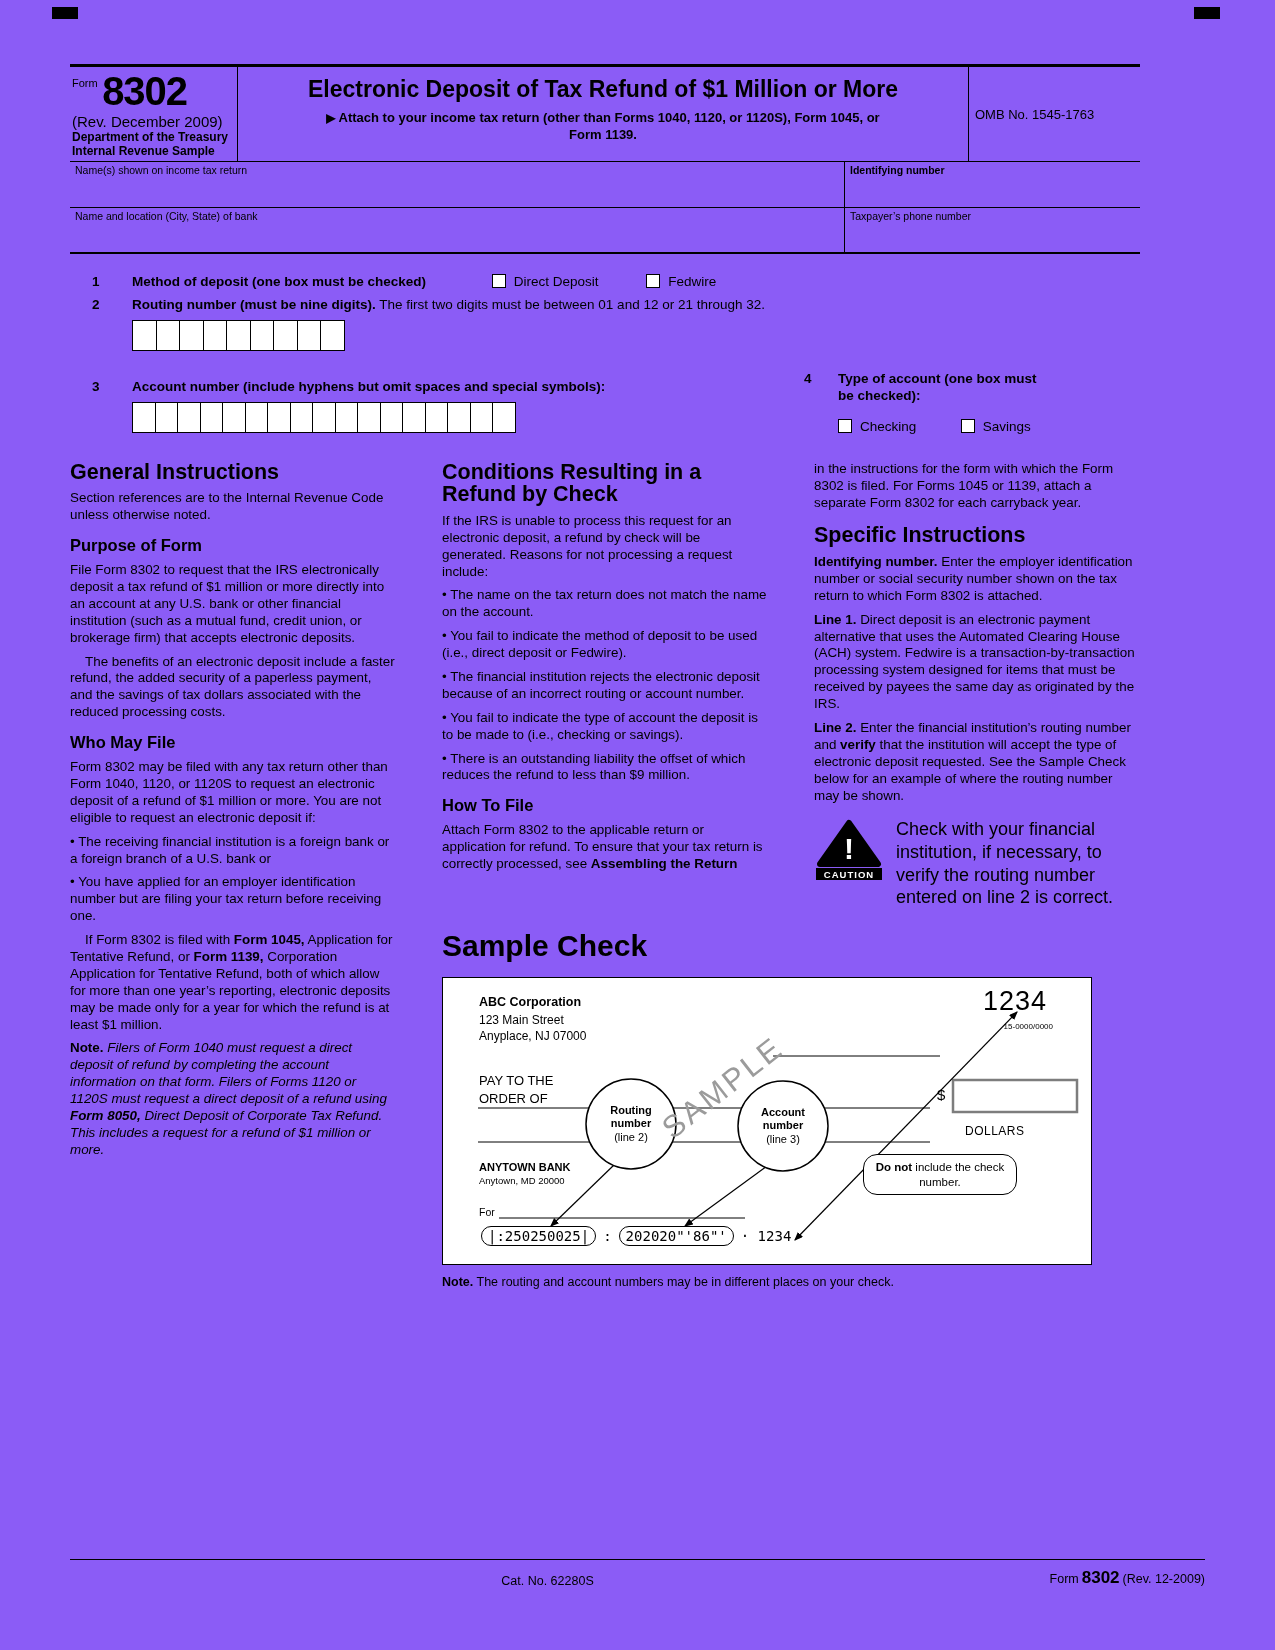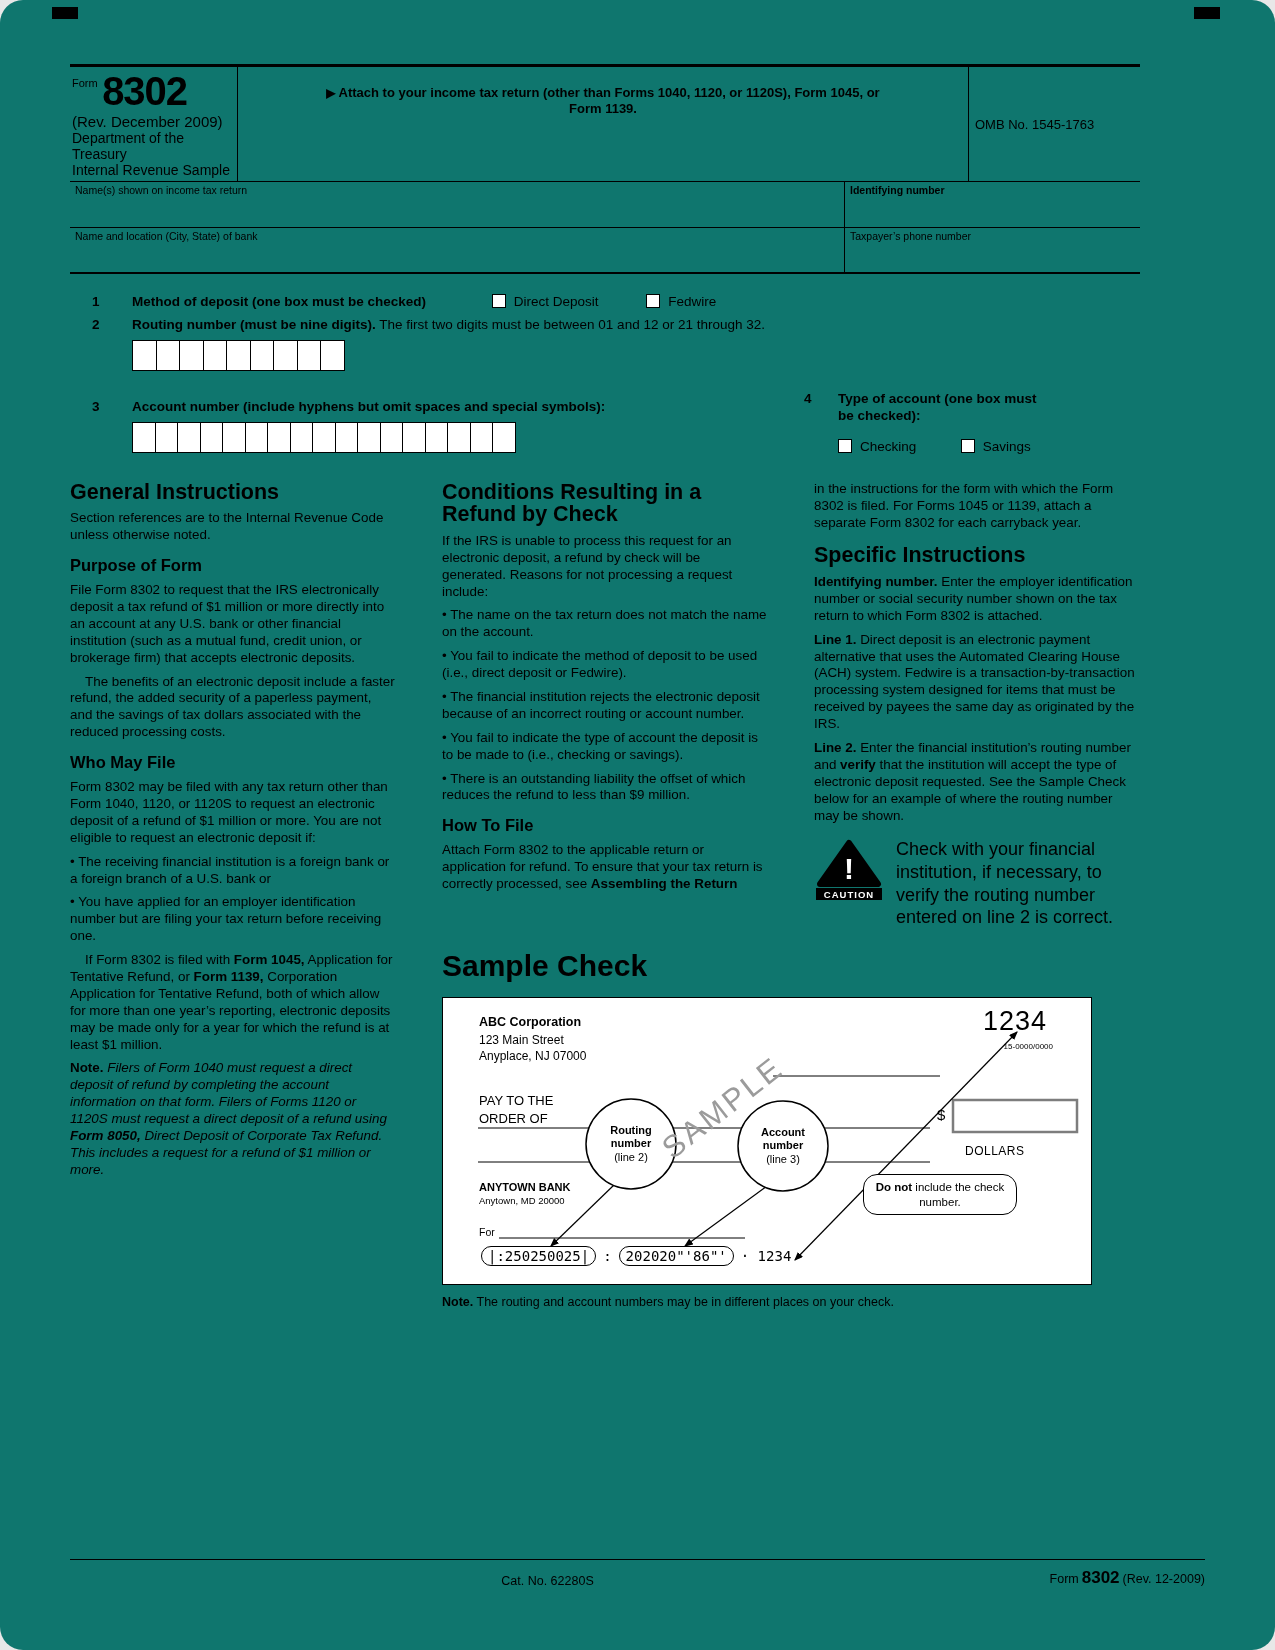--- a/index.html
+++ b/index.html
@@ -1,30 +1,30 @@
 <!DOCTYPE html>
 <html><head>
 <meta charset="utf-8">
 <style>
   * { margin:0; padding:0; box-sizing:border-box; }
   html,body { background:#e8e8e8; }
   body { font-family:"Liberation Sans", sans-serif; color:#000; }
-  .page { position:relative; width:1275px; height:1650px; background:#0f766e; margin:0 auto; overflow:hidden; padding:0 70px;border-radius:23px; }
+  .page { position:relative; width:1275px; height:1650px; background:#8b5cf6; margin:0 auto; overflow:hidden; padding:0 70px; }
   .corner { position:absolute; width:26px; height:12px; background:#000; top:7px; }
   .corner.tl { left:52px; }
   .corner.tr { right:55px; }
   .content { width:1070px; }
 
   
   .form-header { display:flex; margin-top:64px; border-top:3px solid #000; border-bottom:1px solid #000; }
   .fh-left { width:168px; border-right:1px solid #000; padding:4px 3px 3px 2px; }
   .form-word { font-size:11px; display:inline-block; vertical-align:18px; }
   .form-number-big { font-size:40px; font-weight:bold; display:inline-block; letter-spacing:-1px; line-height:1; }
   .rev { font-size:15px; margin-top:2px; }
-  .dept { font-size:14px; }
+  .dept { font-size:12px;font-weight:bold; }
   .fh-center { flex:1; text-align:center; padding:10px 12px 6px; }
   .form-title { font-size:23px; font-weight:bold; line-height:1.1; }
   .attach { font-size:13px; font-weight:bold; margin:8px auto 0; max-width:560px; line-height:1.25; }
   .attach .arrow { font-size:12px; margin-right:3px; }
   .fh-right { width:172px; border-left:1px solid #000; padding:6px; font-size:13px; display:flex; align-items:center; }
 
   
   .frow { display:flex; border-bottom:1px solid #000; height:46px; }
   .frow.last { border-bottom:2.5px solid #000; }
   .fcell { padding:2px 5px; }
@@ -118,20 +118,21 @@
       <div class="fh-left">
         <div>
           <span class="form-word">Form</span>
           <span class="form-number-big">8302</span>
         </div>
         <div class="rev">(Rev. December 2009)</div>
         <div class="dept">Department of the Treasury</div>
         <div class="dept">Internal Revenue Sample</div>
       </div>
       <div class="fh-center">
+        <div class="form-title">Electronic Deposit of Tax Refund of $1 Million or More</div>
         <div class="attach">
           <span class="arrow">▶</span><span>Attach to your income tax return (other than Forms 1040, 1120, or 1120S), Form 1045, or Form 1139.</span>
         </div>
       </div>
       <div class="fh-right">
         <div>OMB No. 1545-1763</div>
       </div>
     </div>
 
     <div class="frow">

